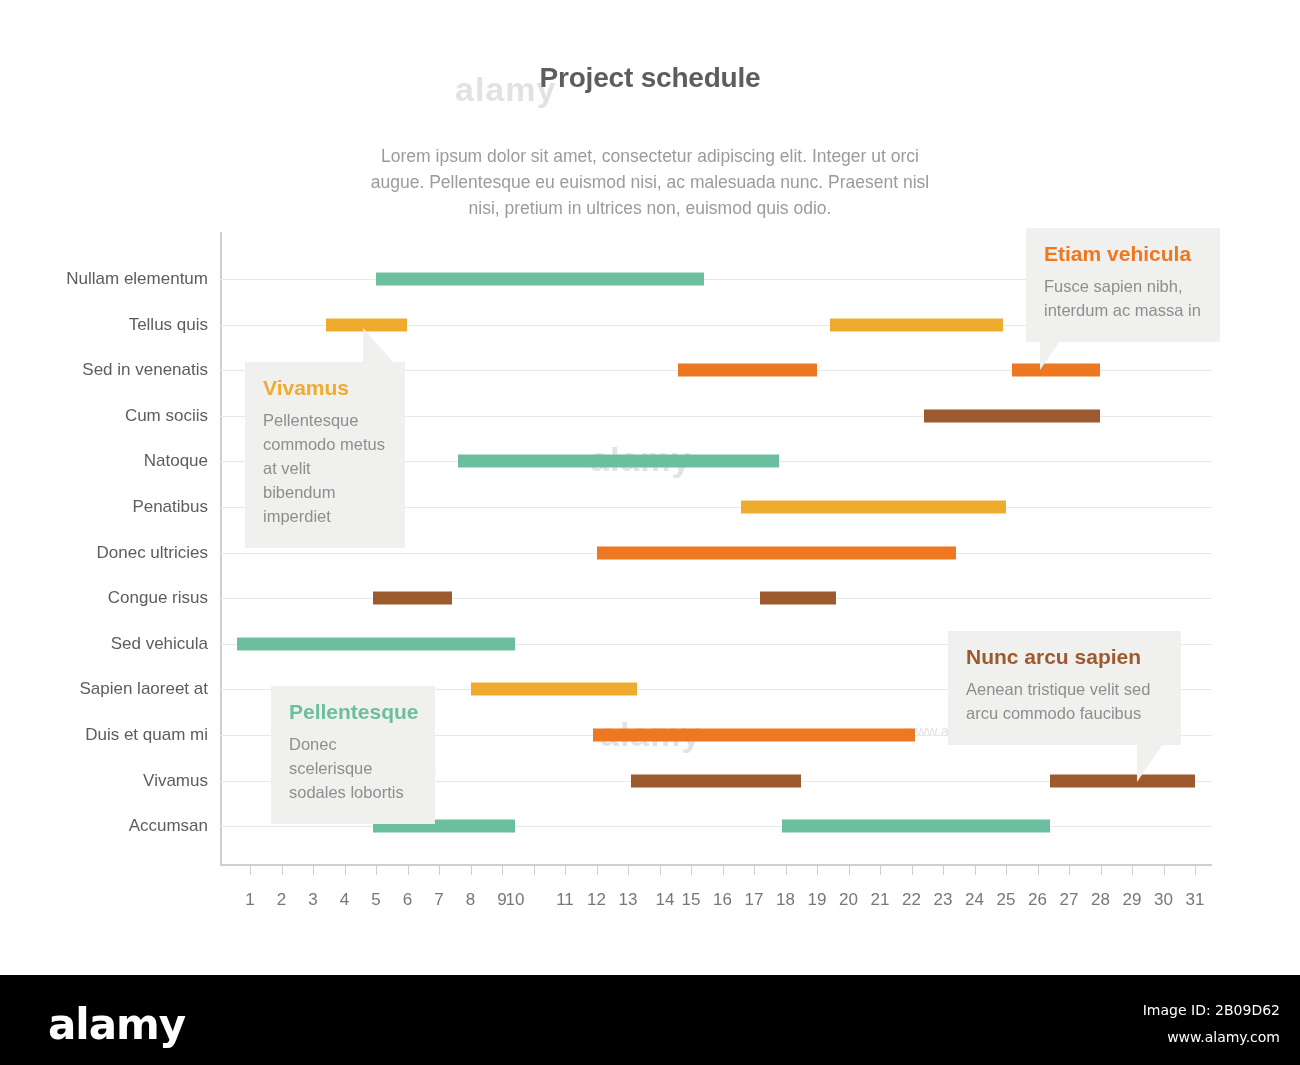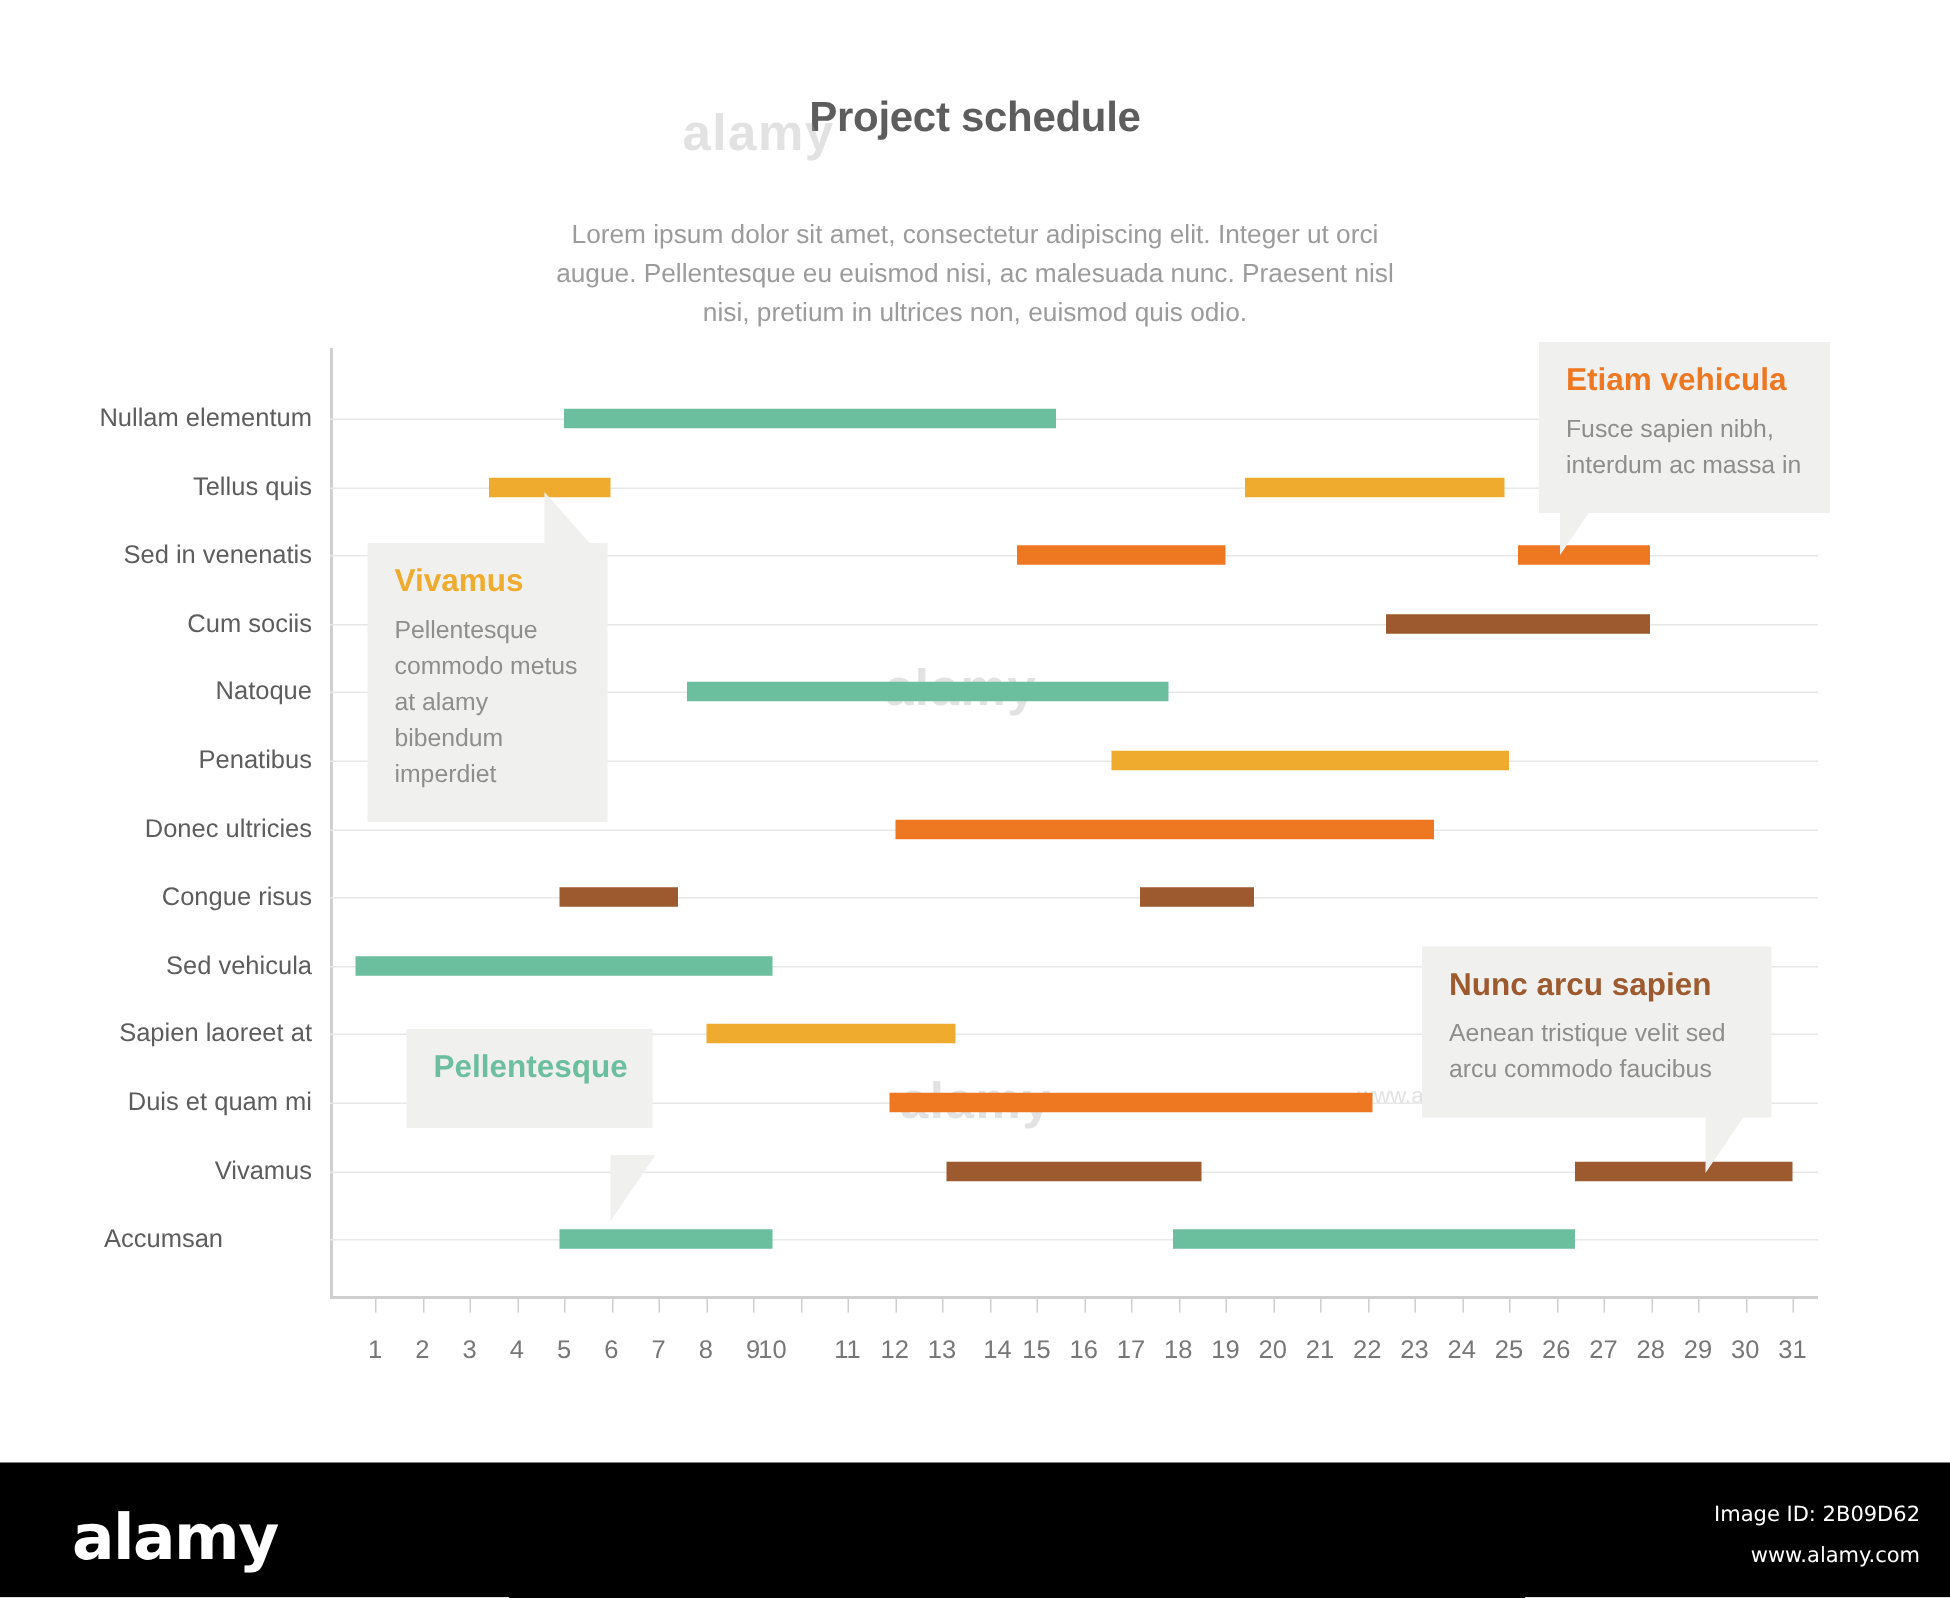--- a/index.html
+++ b/index.html
@@ -198,21 +198,21 @@
       <div class="row-label-wrap" style="top: 370.2px;">Sed in venenatis</div>
       <div class="row-label-wrap" style="top: 415.8px;">Cum sociis</div>
       <div class="row-label-wrap" style="top: 461.4px;">Natoque</div>
       <div class="row-label-wrap" style="top: 507px;">Penatibus</div>
       <div class="row-label-wrap" style="top: 552.6px;">Donec ultricies</div>
       <div class="row-label-wrap" style="top: 598.2px;">Congue risus</div>
       <div class="row-label-wrap" style="top: 643.8px;">Sed vehicula</div>
       <div class="row-label-wrap" style="top: 689.4px;">Sapien laoreet at</div>
       <div class="row-label-wrap" style="top: 735px;">Duis et quam mi</div>
       <div class="row-label-wrap" style="top: 780.6px;">Vivamus</div>
-      <div class="row-label-wrap" style="top: 826.2px; text-align: center;">Accumsan</div>
+      <div class="row-label-wrap" style="top: 826.2px;">Accumsan</div>
     </div>
 
   <div id="plot">
     <div class="y-axis-line"></div>
     <div class="x-axis-line"></div>
     <div id="gridlines">
         <div class="gridline" style="top: 47px; background: rgb(232, 232, 232);"></div>
         <div class="gridline" style="top: 93px; background: rgb(232, 232, 232);"></div>
         <div class="gridline" style="top: 138px; background: rgb(232, 232, 232);"></div>
         <div class="gridline" style="top: 184px; background: rgb(232, 232, 232);"></div>
@@ -309,30 +309,31 @@
         <div class="xtick-label" style="left: 943.5px;">30</div>
         <div class="xtick" style="left: 975px; background: rgb(207, 207, 207);"></div>
         <div class="xtick-label" style="left: 975px;">31</div>
       </div>
   </div>
 
   <div id="callouts">
       <div class="tail" style="left: 363px; top: 328px; border-left: 0px solid transparent; border-right: 30px solid transparent; border-bottom: 34px solid rgb(240, 240, 239);"></div>
       <div class="callout" style="left: 245px; top: 362px; width: 160px; background: rgb(240, 240, 239);">
         <div class="callout-title" style="color: rgb(239, 171, 46);">Vivamus</div>
-        <div class="callout-body">Pellentesque commodo metus at alamy bibendum imperdiet</div>
+        <div class="callout-body">Pellentesque commodo metus at velit bibendum imperdiet</div>
       </div>
       <div class="tail" style="left: 1040px; top: 332px; border-left: 0px solid transparent; border-right: 26px solid transparent; border-top: 38px solid rgb(240, 240, 239);"></div>
       <div class="callout" style="left: 1026px; top: 228px; width: 194px; background: rgb(240, 240, 239);">
         <div class="callout-title" style="color: rgb(238, 119, 34);">Etiam vehicula</div>
         <div class="callout-body">Fusce sapien nibh, interdum ac massa in</div>
       </div>
       <div class="tail" style="left: 407px; top: 770px; border-left: 0px solid transparent; border-right: 30px solid transparent; border-top: 44px solid rgb(240, 240, 239);"></div>
       <div class="callout" style="left: 271px; top: 686px; width: 164px; background: rgb(240, 240, 239);">
         <div class="callout-title" style="color: rgb(108, 191, 158);">Pellentesque</div>
+        <div class="callout-body">Donec scelerisque sodales lobortis</div>
       </div>
       <div class="tail" style="left: 1137px; top: 738px; border-left: 0px solid transparent; border-right: 30px solid transparent; border-top: 44px solid rgb(240, 240, 239);"></div>
       <div class="callout" style="left: 948px; top: 631px; width: 233px; background: rgb(240, 240, 239);">
         <div class="callout-title" style="color: rgb(156, 90, 46);">Nunc arcu sapien</div>
         <div class="callout-body">Aenean tristique velit sed arcu commodo faucibus</div>
       </div>
     </div>
 
   <div id="footer"></div>
   <div id="alamy-logo">alamy</div>

